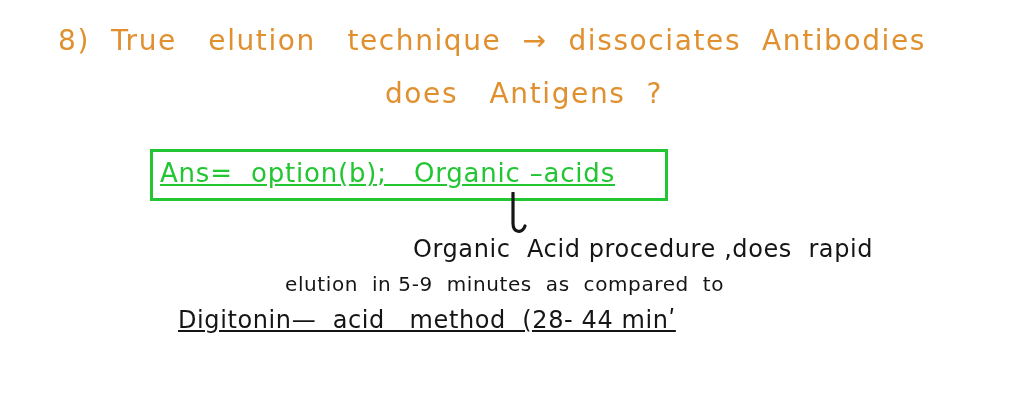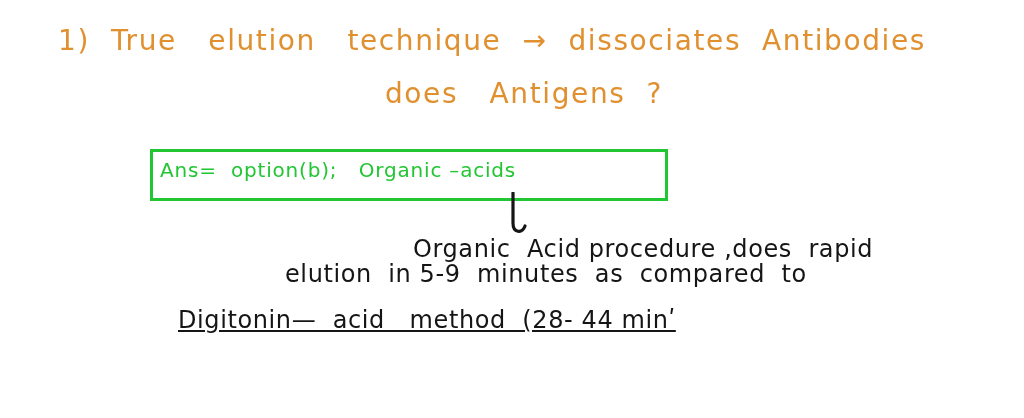--- a/index.html
+++ b/index.html
@@ -53,60 +53,61 @@
     top: 149px;
     width: 518px;
     height: 52px;
     border: 3px solid #22c532;
     box-sizing: border-box;
     background: transparent;
   }
   #answer-text {
     left: 160px;
     top: 160px;
-    font-size: 20px;
+    font-size: 26px;
     letter-spacing: 0.8px;
+    text-decoration: underline;
   }
 
   
   #down-arrow {
     position: absolute;
     left: 492px;
     top: 192px;
     width: 44px;
     height: 48px;
   }
 
   
   #exp-line-1 {
     left: 413px;
     top: 237px;
     font-size: 24px;
     letter-spacing: 0.6px;
   }
   #exp-line-2 {
     left: 285px;
-    top: 262px;
-    font-size: 24px;
+    top: 274px;
+    font-size: 20px;
     letter-spacing: 0.6px;
   }
   #exp-line-3 {
     left: 178px;
     top: 308px;
     font-size: 24px;
     letter-spacing: 0.6px;
     text-decoration: underline;
   }
 </style>
 </head>
 <body>
 
 <div id="canvas">
 
-  <div class="hw orange" id="q-line-1">1)  True   elution   technique  →  dissociates  Antibodies</div>
+  <div class="hw orange" id="q-line-1">8)  True   elution   technique  →  dissociates  Antibodies</div>
 
   <div class="hw orange" id="q-line-2">does   Antigens  ?</div>
 
   <div id="answer-box"></div>
 
   <div class="hw green" id="answer-text">Ans=  option(b);   Organic –acids</div>
 
   <svg id="down-arrow" viewBox="0 0 44 48" xmlns="http://www.w3.org/2000/svg">
     <path d="M21 1 L21 31 C21 41 30 42 33 34" stroke="#151515" stroke-width="3.2" fill="none" stroke-linecap="round"></path>
   </svg>

